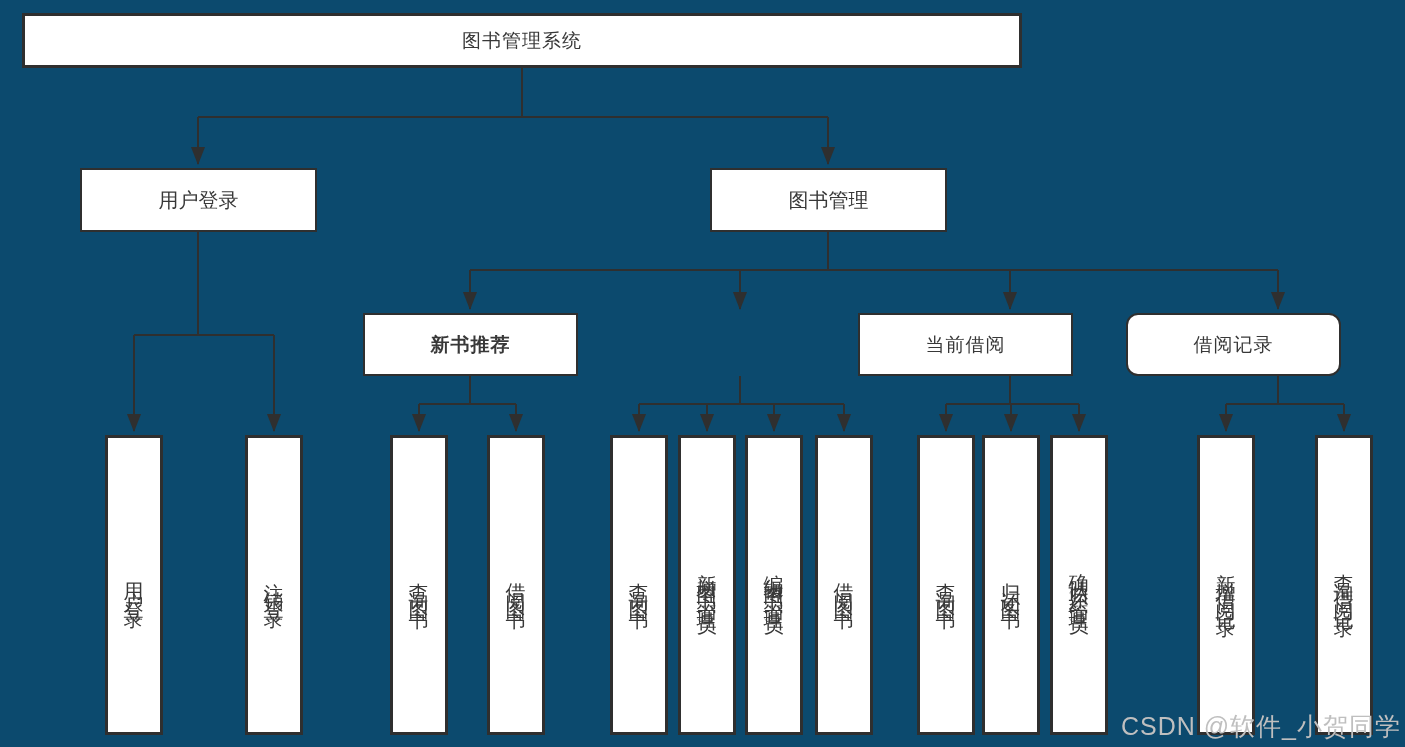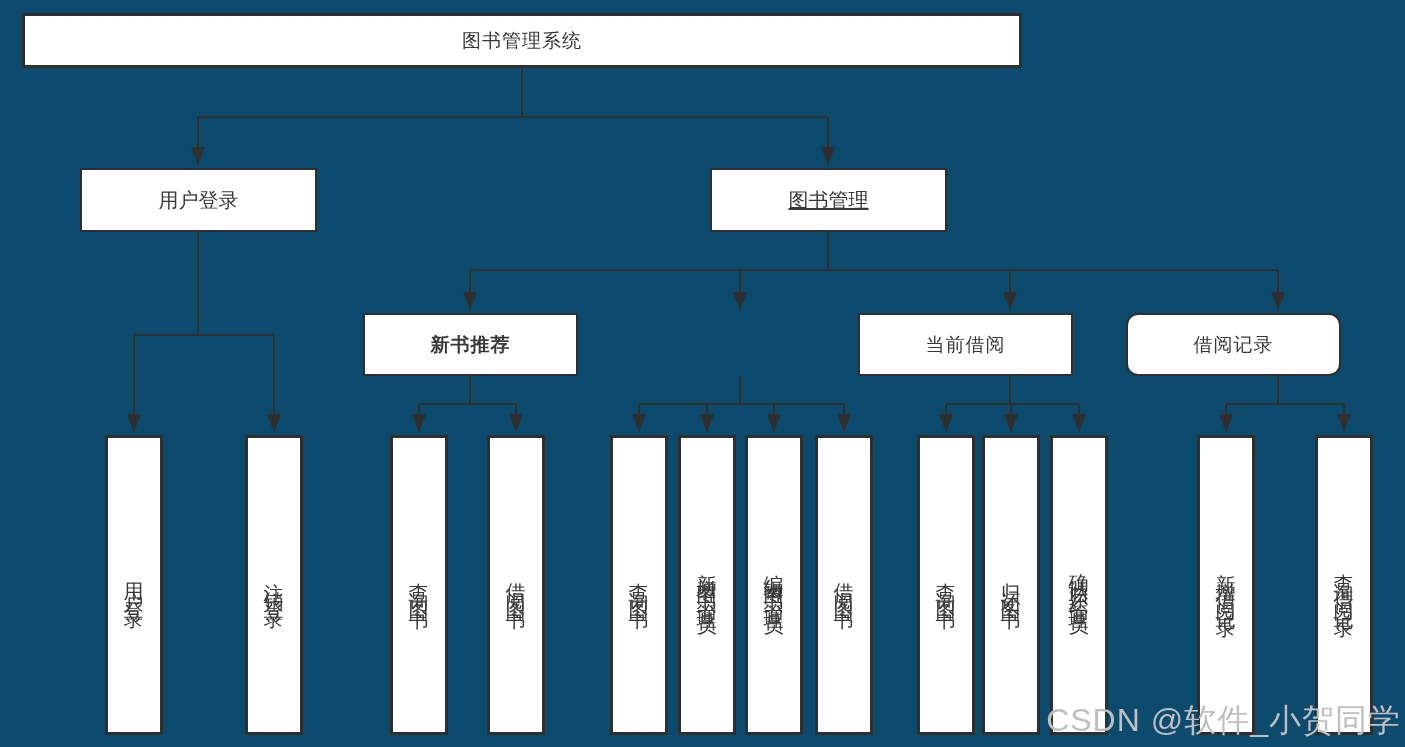--- a/index.html
+++ b/index.html
@@ -41,21 +41,21 @@
     font-size: 20px;
     writing-mode: vertical-rl;
     text-orientation: mixed;
     letter-spacing: 9px;
     line-height: 1;
   }
   .box.leaf.long { letter-spacing: 6px; }
   #watermark {
     position: absolute;
     right: 4px; bottom: 4px;
-    font-size: 32px;
+    font-size: 25px;
     color: #bfbfbf;
     z-index: 5;
     letter-spacing: 1px;
     white-space: nowrap;
   }
 </style>
 </head>
 <body>
 
 <div id="stage">
@@ -106,21 +106,21 @@
       <path d="M1278,376 L1278,404"></path>
       <path d="M1226,404 L1344,404"></path>
       <path d="M1226,404 L1226,431" marker-end="url(#arrow)"></path>
       <path d="M1344,404 L1344,431" marker-end="url(#arrow)"></path>
     </g>
   </svg>
 
   <div class="box root h-label">图书管理系统</div>
 
   <div class="box lvl2" style="left:80px;">用户登录</div>
-  <div class="box lvl2" style="left:710px;text-decoration:underline;">图书管理</div>
+  <div class="box lvl2" style="left:710px;">图书管理</div>
 
   <div class="box lvl3 h-label" style="left:363px;font-weight:bold;">新书推荐</div>
   <div class="box lvl3 h-label" style="left:858px;text-align:right;">当前借阅</div>
   <div class="box lvl3 h-label" style="left:1126px;border-radius:12px;">借阅记录</div>
 
   <div class="box leaf" style="left:105px;">用户登录</div>
   <div class="box leaf" style="left:245px;">注销登录</div>
 
   <div class="box leaf" style="left:390px;">查询图书</div>
   <div class="box leaf" style="left:487px;">借阅图书</div>

